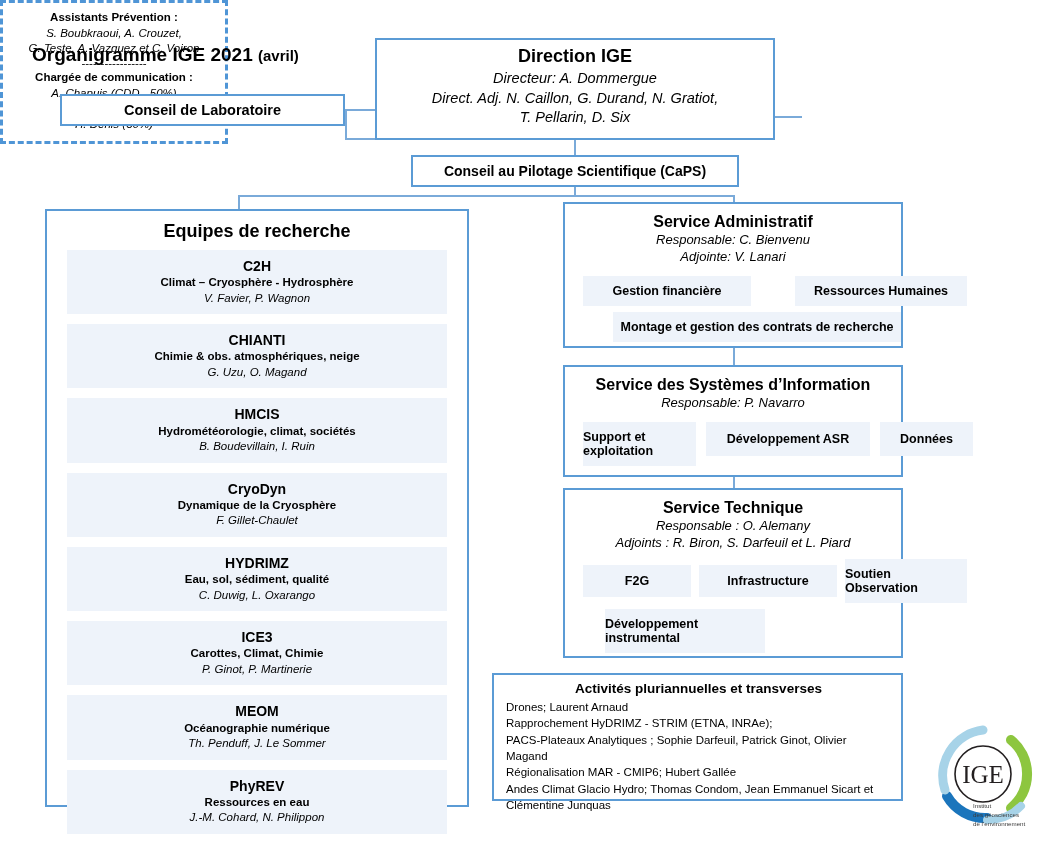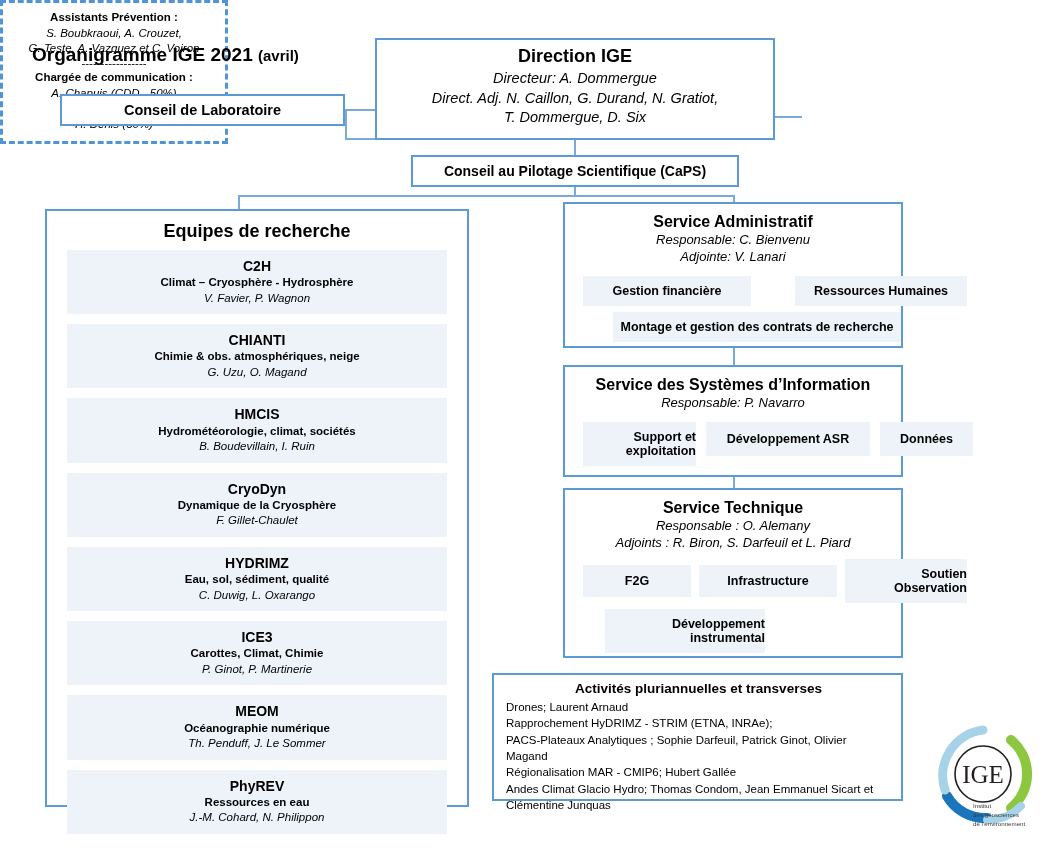--- a/index.html
+++ b/index.html
@@ -22,21 +22,21 @@
     border: 2px solid #5b9bd5;
     background: #ffffff;
     text-align: center;
   }
   .tile {
     position: absolute;
     background: #eef3fa;
     display: flex;
     align-items: center;
     justify-content: center;
-    text-align: right;
+    text-align: left;
     line-height: 1.15;
     font-weight: bold;
   }
 
   
   .conn { position: absolute; background: #7aaad9; }
   .conn-h { height: 2px; }
   .conn-v { width: 2px; }
 
   
@@ -155,21 +155,21 @@
 <div class="conn conn-v" style="left:733px; top:477px; height:12px;"></div>
 
 <div class="box" id="conseil-labo">
   <span>Conseil de Laboratoire</span>
 </div>
 
 <div class="box" id="direction">
   <div class="h">Direction IGE</div>
   <div class="l">Directeur: A. Dommergue</div>
   <div class="l">Direct. Adj. N. Caillon, G. Durand, N. Gratiot,</div>
-  <div class="l">T. Dommergue, D. Six</div>
+  <div class="l">T. Pellarin, D. Six</div>
 </div>
 
 <div id="support-box">
   <div class="b">Assistants Prévention :</div>
   <div class="i">S. Boubkraoui, A. Crouzet,</div>
   <div class="i">G. Teste, A. Vazquez et C. Voiron</div>
   <div class="sep">-----------------</div>
   <div class="b">Chargée de communication :</div>
   <div class="i">A. Chapuis (CDD - 50%)</div>
   <div class="b">Webmaster :</div>

